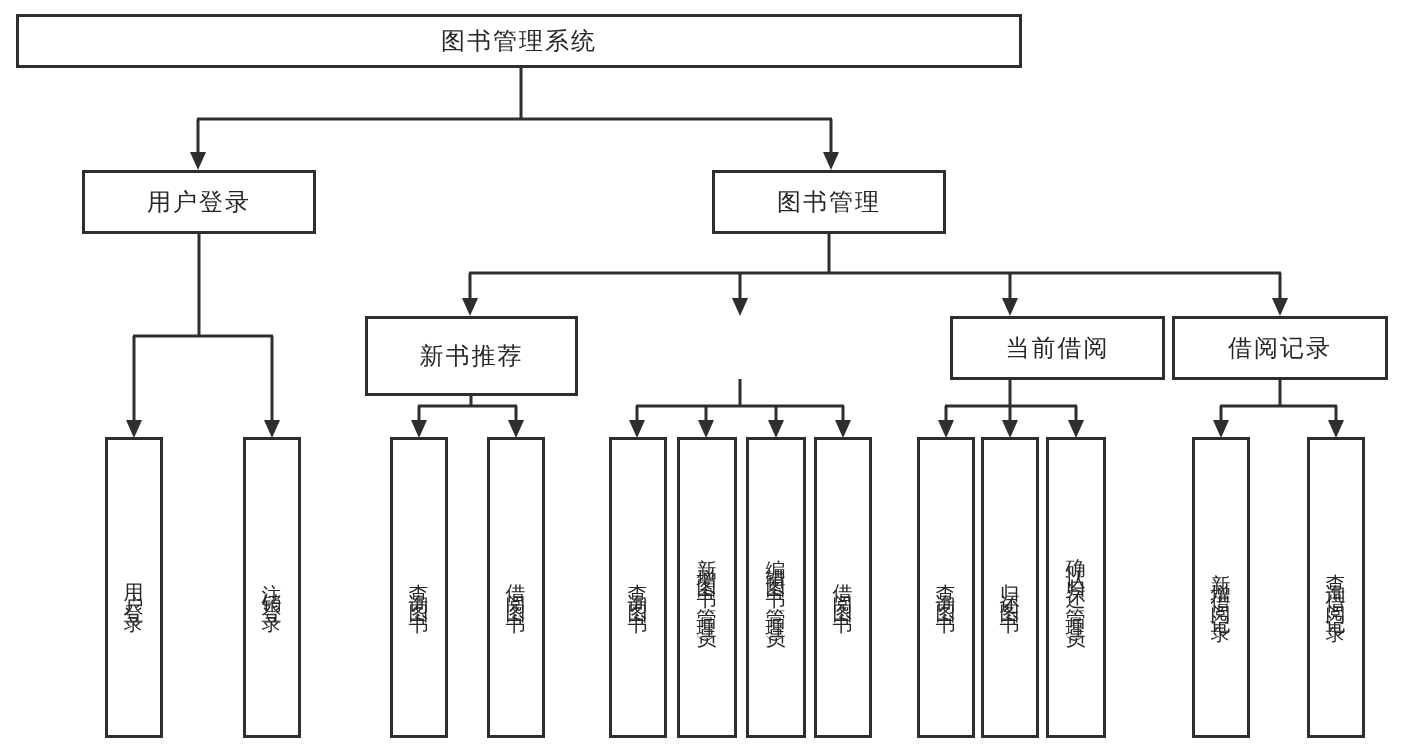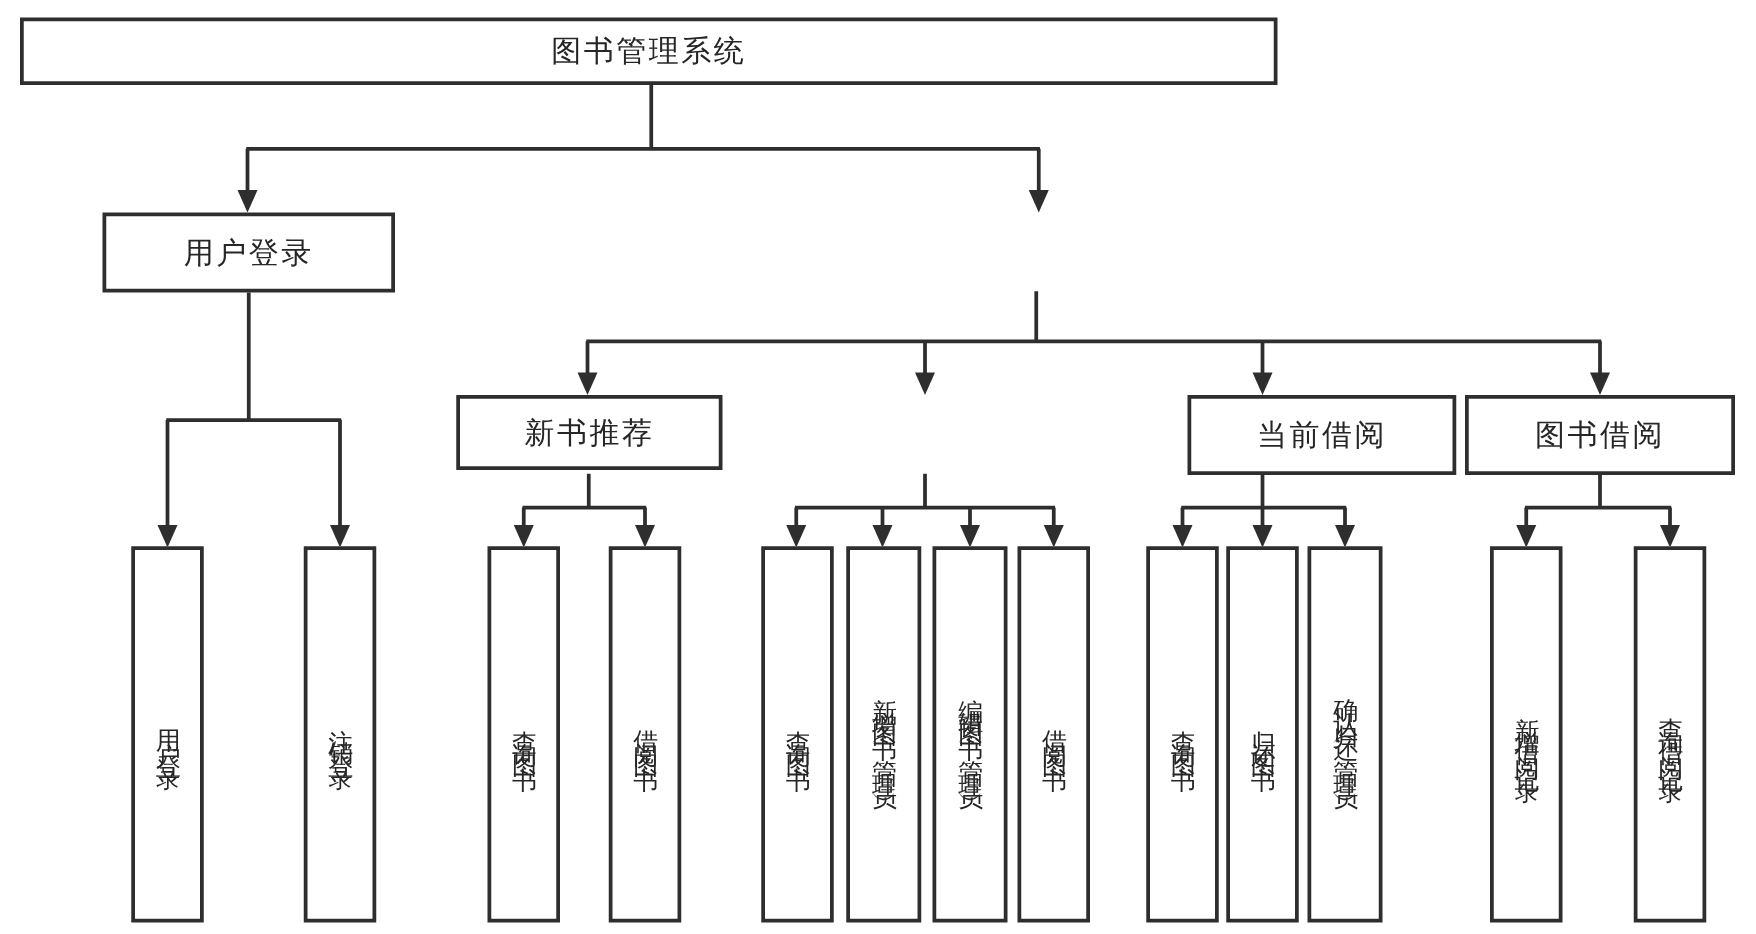--- a/index.html
+++ b/index.html
@@ -84,24 +84,25 @@
       <polygon points="1002,420 1018,420 1010,438"></polygon>
       <polygon points="1068,420 1084,420 1076,438"></polygon>
       <polygon points="1213,420 1229,420 1221,438"></polygon>
       <polygon points="1328,420 1344,420 1336,438"></polygon>
     </g>
   </svg>
 
   <div class="box hbox" style="left:16px;top:14px;width:1006px;height:54px;">图书管理系统</div>
 
   <div class="box hbox" style="left:82px;top:170px;width:234px;height:64px;">用户登录</div>
+  <div class="box hbox" style="left:712px;top:170px;width:234px;height:64px;">图书管理</div>
 
-  <div class="box hbox" style="left:365px;top:316px;width:213px;height:60px;">新书推荐</div>
+  <div class="box hbox" style="left:365px;top:316px;width:213px;height:80px;">新书推荐</div>
   <div class="box hbox" style="left:903px;top:316px;width:215px;height:64px;margin-left:47px;">当前借阅</div>
-  <div class="box hbox" style="left:1172px;top:316px;width:216px;height:64px;">图书借阅</div>
+  <div class="box hbox" style="left:1172px;top:316px;width:216px;height:64px;">借阅记录</div>
 
   <div class="box vbox" style="left:105px;top:437px;width:58px;height:301px;">
     <span>用户登录</span>
   </div>
   <div class="box vbox" style="left:243px;top:437px;width:58px;height:301px;">
     <span>注销登录</span>
   </div>
 
   <div class="box vbox" style="left:390px;top:437px;width:58px;height:301px;">
     <span>查询图书</span>

